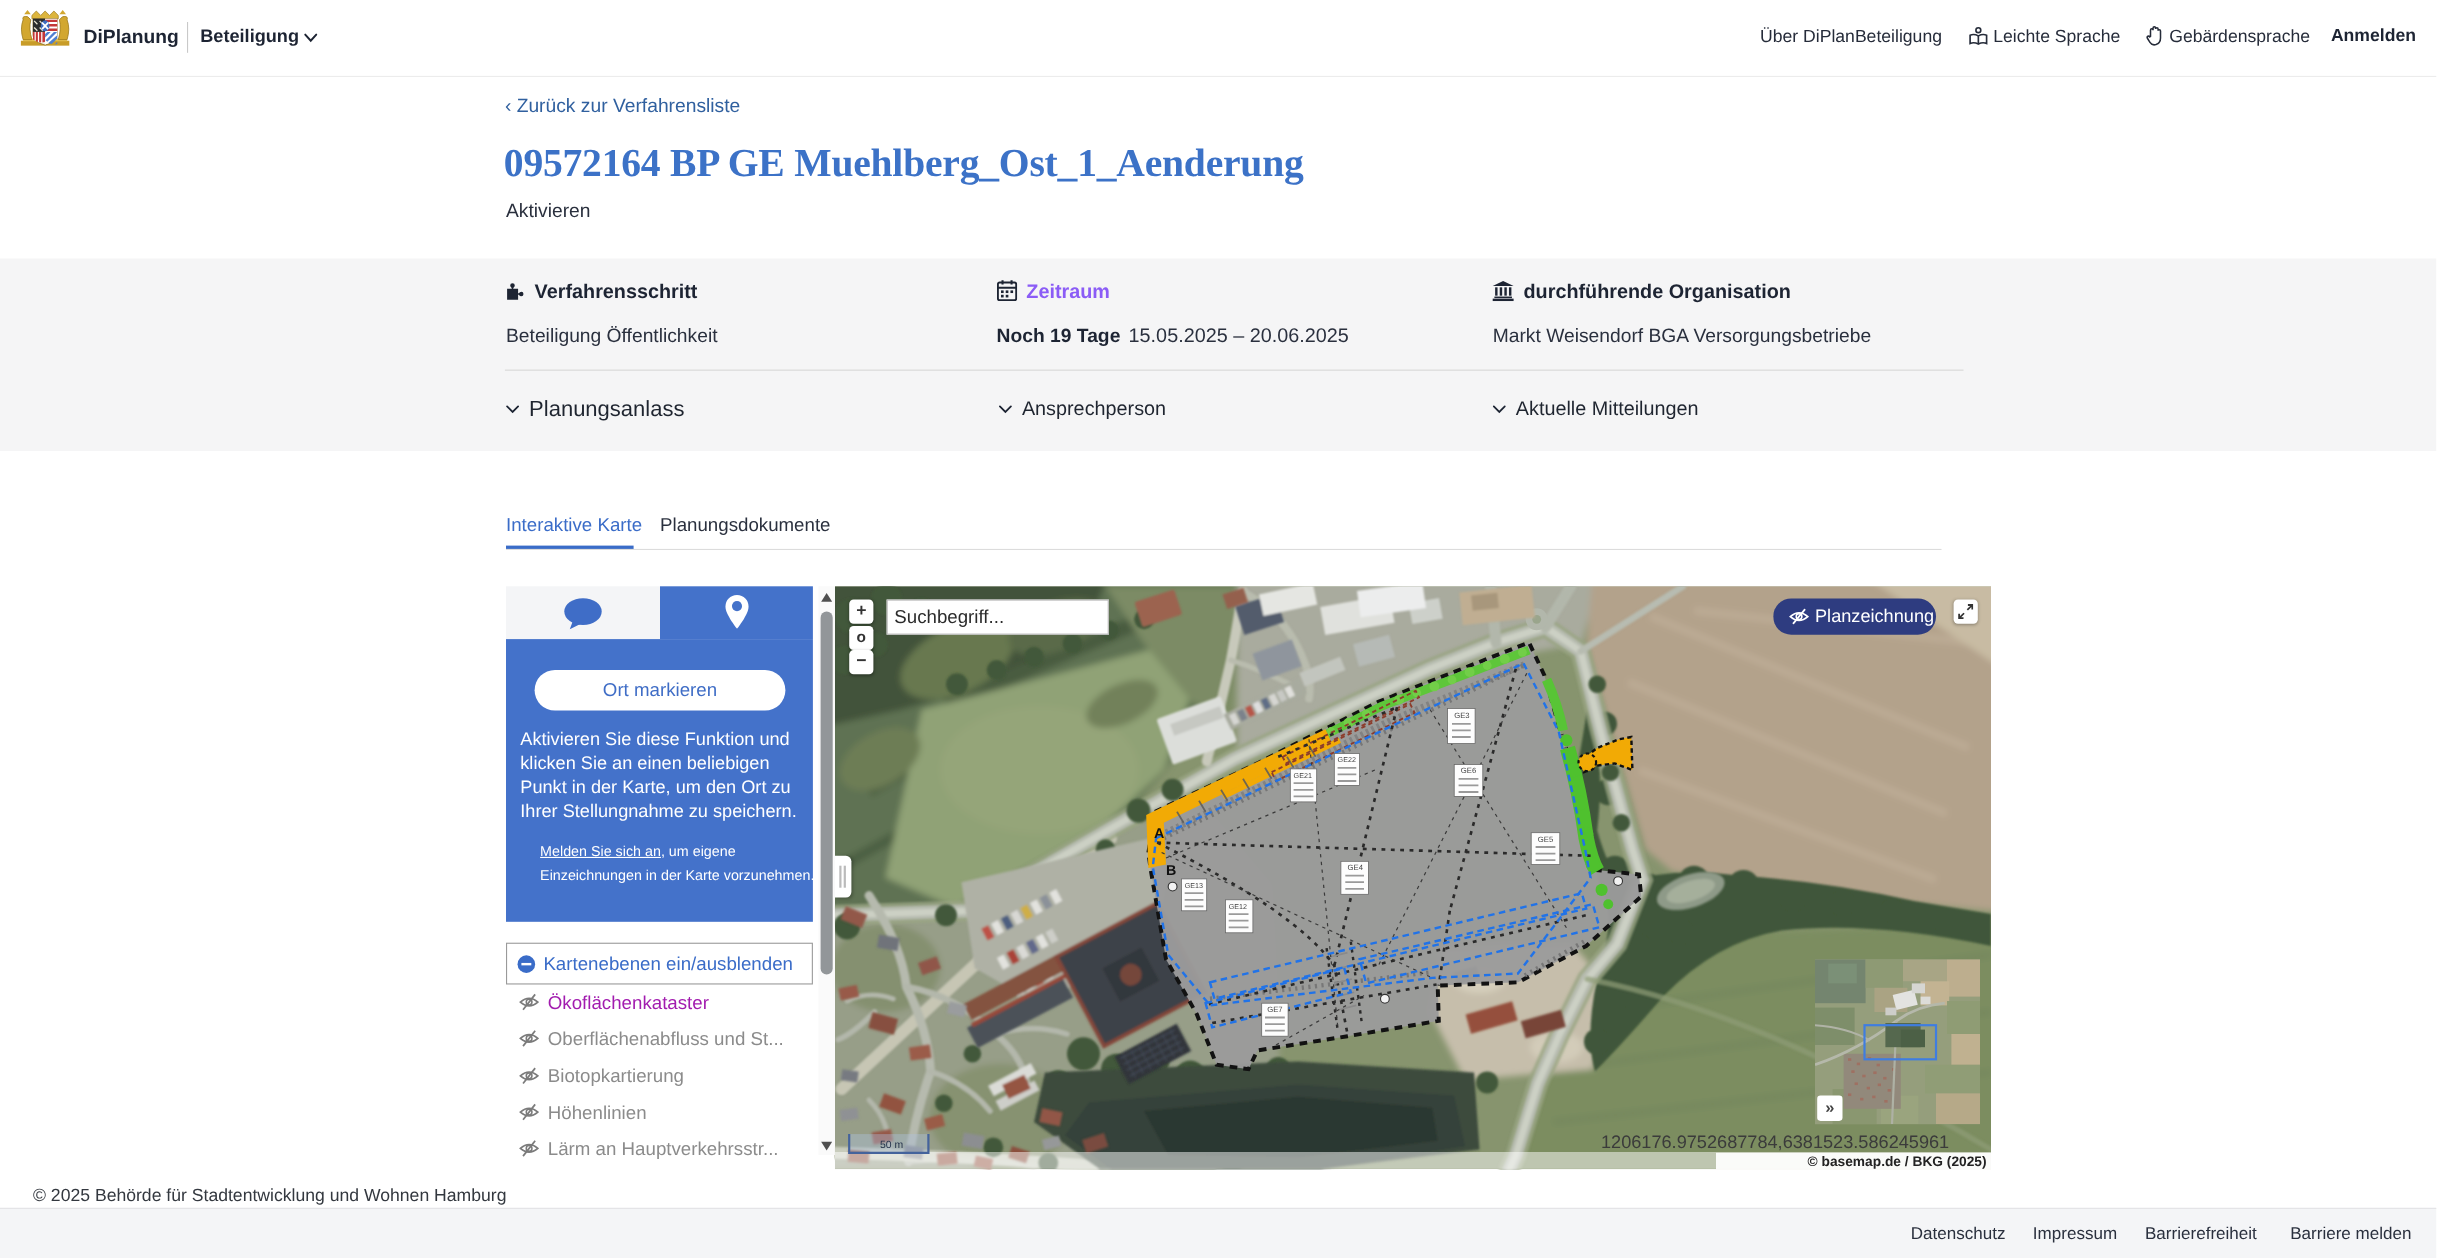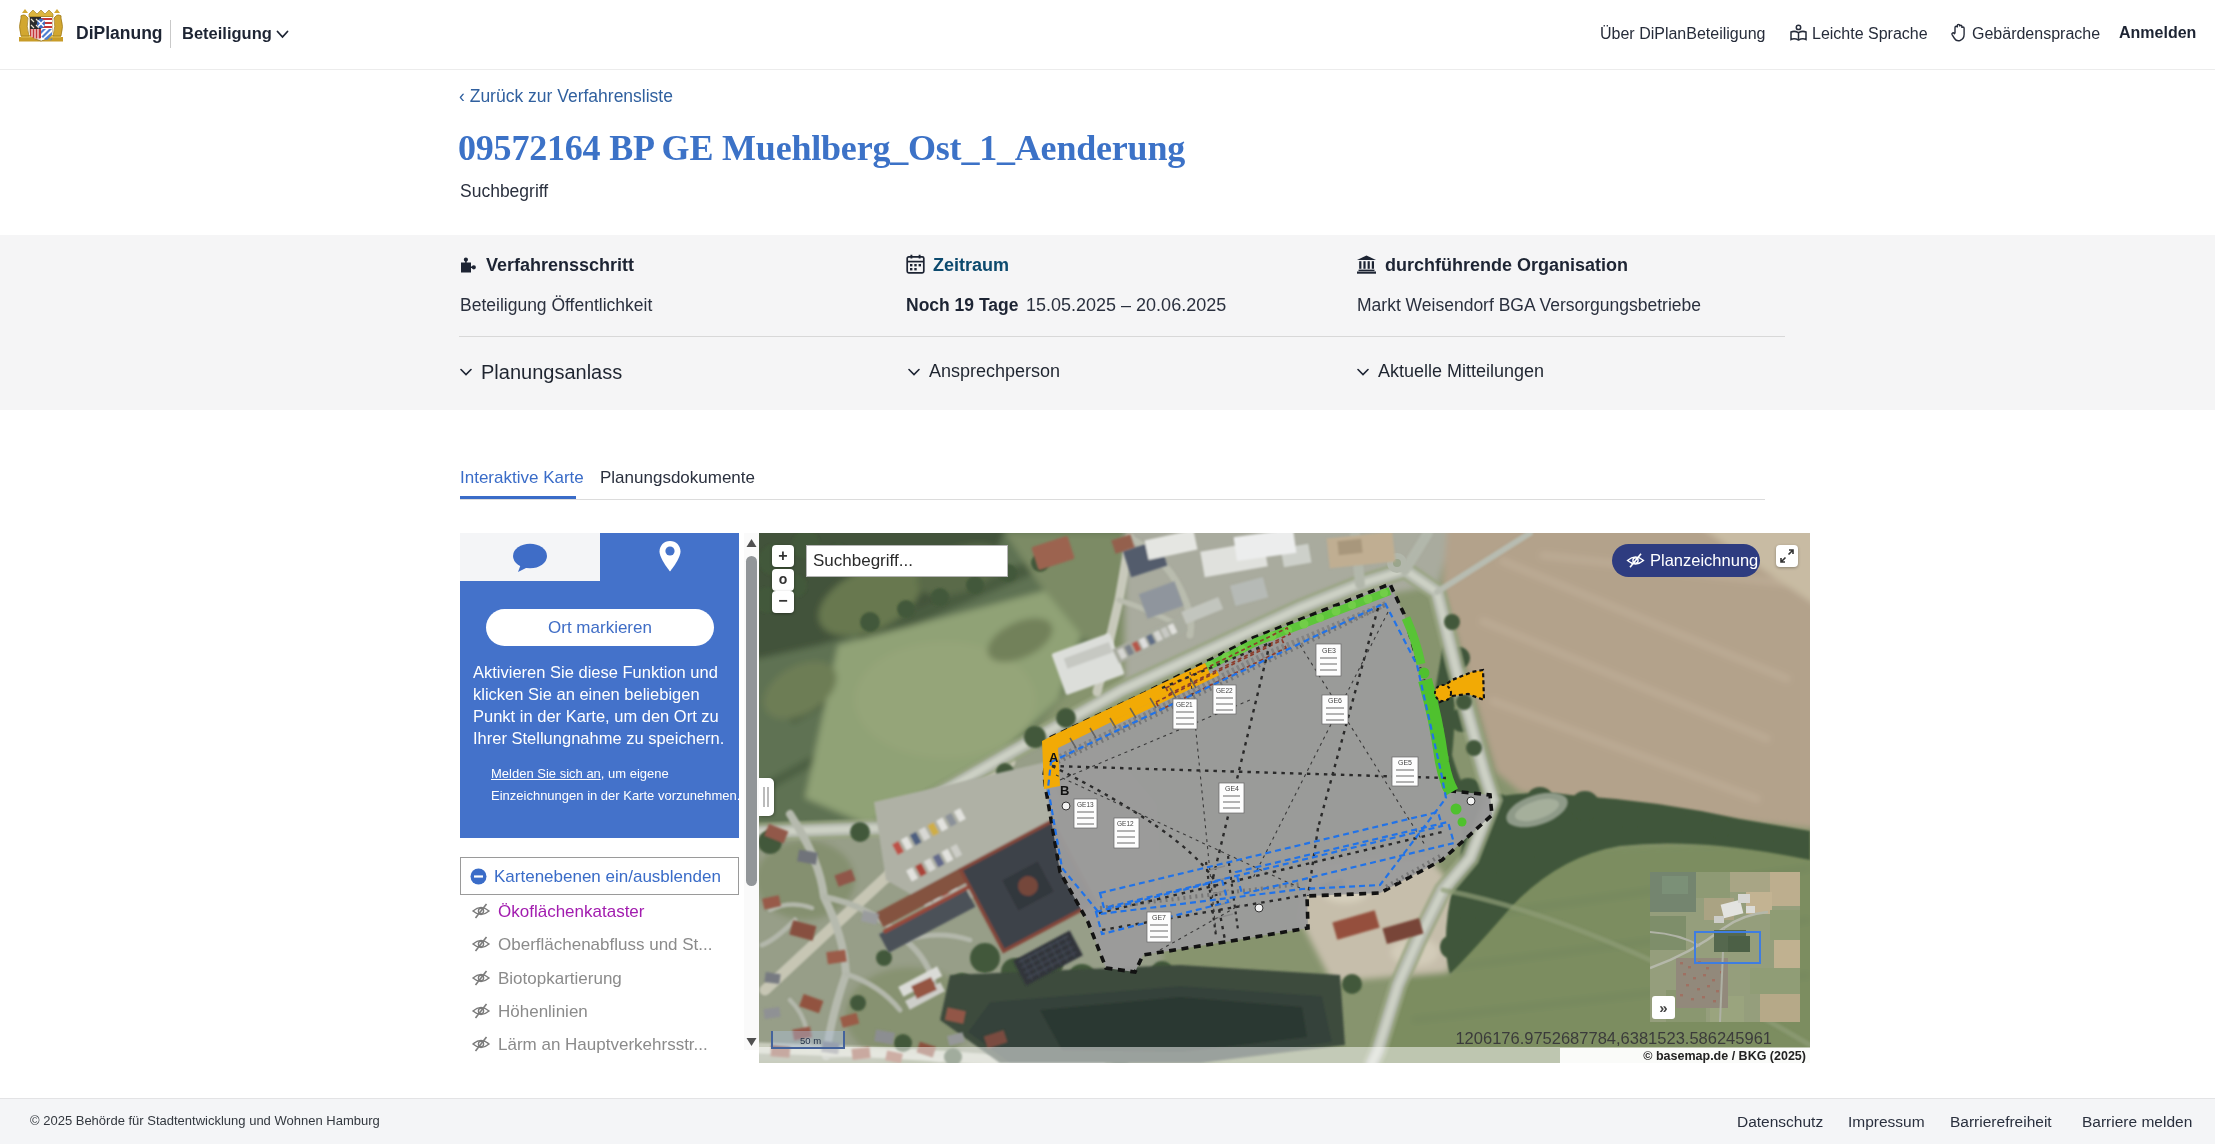--- a/index.html
+++ b/index.html
@@ -63,21 +63,21 @@
 </svg>
 
 <div class="abs" style="left:1972px;top:25px;font-size:16px;color:#262c3a;">Gebärdensprache</div>
 
 <div class="abs" style="left:2119px;top:24px;font-size:16px;font-weight:bold;color:#1d2433;">Anmelden</div>
 
 <div class="abs" style="left:459px;top:86px;font-size:17.5px;color:#30609f;">‹&nbsp;Zurück zur Verfahrensliste</div>
 
 <div class="abs" style="left:458px;top:127px;font-size:36px;font-weight:bold;color:#3c72c7;letter-spacing:-0.2px;font-family:Liberation Serif, serif;">09572164 BP GE Muehlberg_Ost_1_Aenderung</div>
 
-<div class="abs" style="left:460px;top:181px;font-size:17.5px;color:#2a303e;">Suchbegriff</div>
+<div class="abs" style="left:460px;top:181px;font-size:17.5px;color:#2a303e;">Aktivieren</div>
 
 <div class="abs" style="left:0;top:235px;width:2215px;height:175px;background:#f5f5f6;"></div>
 
 <svg class="abs" style="left:459px;top:255px" width="19" height="19" viewBox="0 0 19 19" fill="#1d2433">
   <path d="M2 7.5 L6.2 7.5 L6.2 6.8 Q4.8 6 4.8 4.6 Q4.8 2.6 6.9 2.6 Q9 2.6 9 4.6 Q9 6 7.6 6.8 L7.6 7.5 L12 7.5 L12 11.6 L12.7 11.6 Q13.5 10.2 14.9 10.2 Q16.9 10.2 16.9 12.3 Q16.9 14.4 14.9 14.4 Q13.5 14.4 12.7 13 L12 13 L12 17.5 L2 17.5 Z"></path>
 </svg>
 
 <div class="abs" style="left:486px;top:255px;font-size:18px;font-weight:bold;color:#1d2433;">Verfahrensschritt</div>
 
 <div class="abs" style="left:460px;top:295px;font-size:17.5px;color:#2a303e;">Beteiligung Öffentlichkeit</div>
@@ -88,21 +88,21 @@
   <path d="M5.4 0.8 L5.4 4.6 M13.6 0.8 L13.6 4.6" stroke="#1d2433" stroke-width="1.9"></path>
   <g fill="#1d2433">
       <rect x="4" y="10" width="2.4" height="2.4"></rect>
       <rect x="8.3" y="10" width="2.4" height="2.4"></rect>
       <rect x="12.6" y="10" width="2.4" height="2.4"></rect>
       <rect x="4" y="14" width="2.4" height="2.4"></rect>
       <rect x="8.3" y="14" width="2.4" height="2.4"></rect>
     </g>
 </svg>
 
-<div class="abs" style="left:933px;top:255px;font-size:18px;font-weight:bold;color:#0c4a6e;">Zeitraum</div>
+<div class="abs" style="left:933px;top:255px;font-size:18px;font-weight:bold;color:#8b5cf6;">Zeitraum</div>
 
 <div class="abs" style="left:906px;top:295px;font-size:17.5px;font-weight:bold;color:#1d2433;">Noch 19 Tage</div>
 
 <div class="abs" style="left:1026px;top:295px;font-size:18px;color:#2a303e;">15.05.2025 – 20.06.2025</div>
 
 <svg class="abs" style="left:1356px;top:255px" width="21" height="19" viewBox="0 0 21 19" fill="#1d2433">
   <path d="M10.5 0.5 L20 5 L1 5 Z"></path>
   <rect x="1" y="16.5" width="19" height="2.2"></rect>
   <rect x="2.5" y="14.6" width="16" height="1.4"></rect>
   <rect x="3.2" y="6.2" width="2.2" height="7.6"></rect>
@@ -731,18 +731,18 @@
   </svg>
 
 <div class="abs" style="left:746px;top:556px;width:11px;height:330px;background:#929699;border-radius:6px;"></div>
 
 <svg class="abs" style="left:746px;top:1037px" width="11" height="10" viewBox="0 0 11 10">
     <path d="M5.5 9 L10.5 1 L0.5 1 Z" fill="#505050"></path>
   </svg>
 
 <div class="abs" style="left:0;top:1098px;width:2215px;height:46px;background:#f4f5f7;border-top:1px solid #e3e3e5;"></div>
 
-<div class="abs" style="left:30px;top:1113px;font-size:13px;color:#33383f;">© 2025 Behörde für Stadtentwicklung und Wohnen Hamburg</div>
+<div class="abs" style="left:30px;top:1079px;font-size:16px;color:#33383f;">© 2025 Behörde für Stadtentwicklung und Wohnen Hamburg</div>
 
 <div class="abs" style="left:1737px;top:1113px;font-size:15.5px;color:#2a303e;">Datenschutz</div>
 <div class="abs" style="left:1848px;top:1113px;font-size:15.5px;color:#2a303e;">Impressum</div>
 <div class="abs" style="left:1950px;top:1113px;font-size:15.5px;color:#2a303e;">Barrierefreiheit</div>
 <div class="abs" style="left:2082px;top:1113px;font-size:15.5px;color:#2a303e;">Barriere melden</div>
 
 </body></html>

